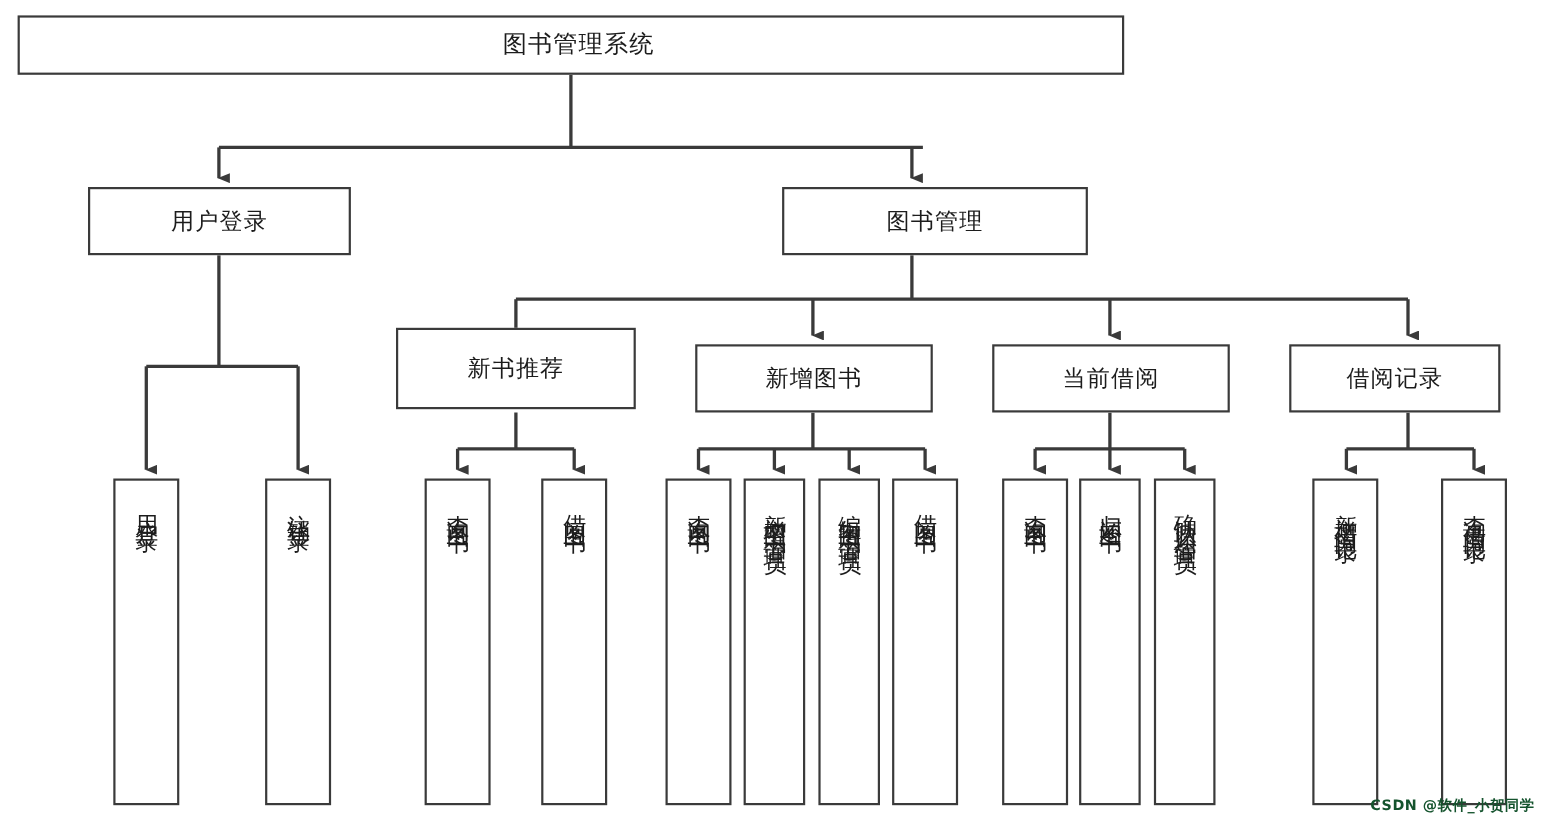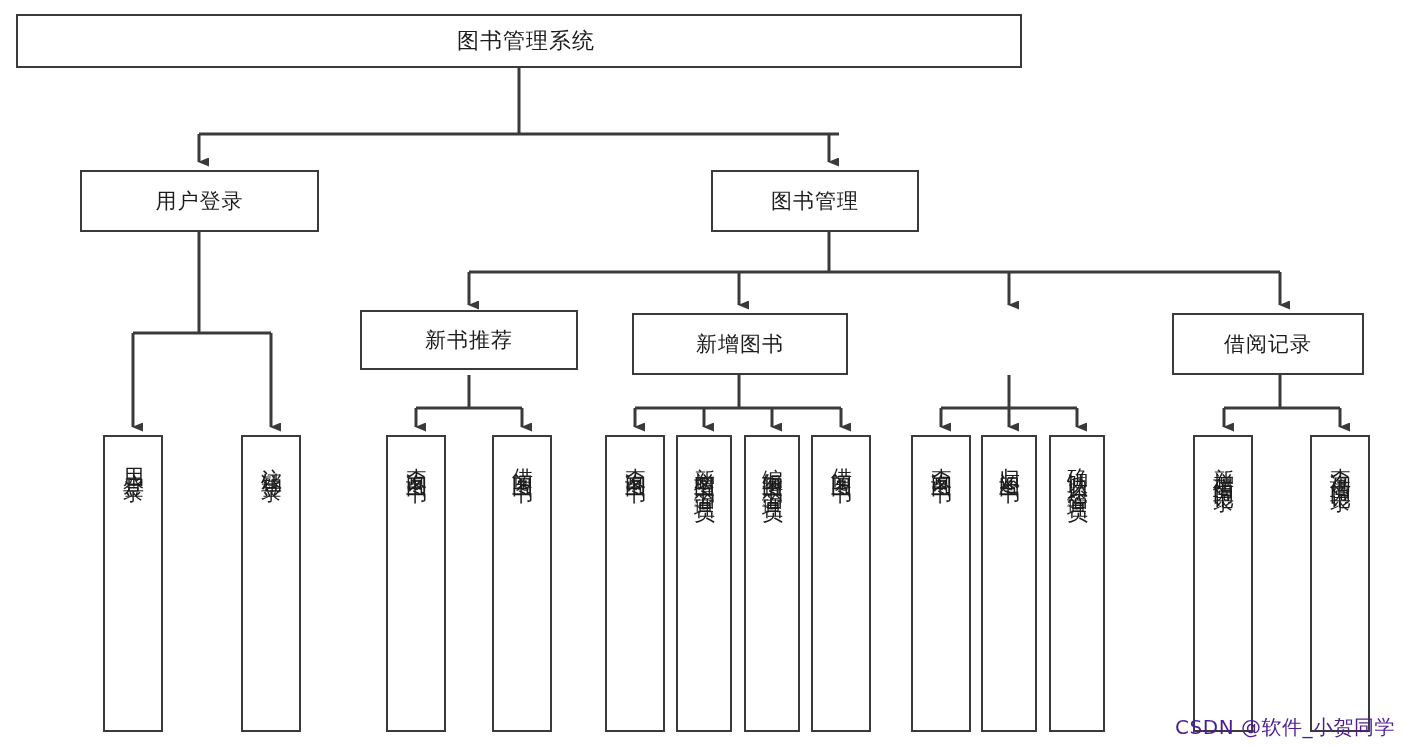--- a/index.html
+++ b/index.html
@@ -74,26 +74,27 @@
     letter-spacing: 5px;
     line-height: 1;
     white-space: nowrap;
   }
 
   
   #watermark {
     position: absolute;
     right: 10px;
     bottom: 6px;
-    font-size: 20px;
-    color: #4c1d95;
+    font-size: 13px;
+    color: #14532d;
     letter-spacing: 0.5px;
     user-select: none;
     pointer-events: none;
     white-space: nowrap;
+    font-weight: bold;
   }
 </style>
 </head>
 <body>
 
 <div id="diagram-canvas">
 
   <svg id="connector-layer" viewBox="0 0 1405 747" width="1405" height="747" xmlns="http://www.w3.org/2000/svg">
     <defs>
       <marker id="arrowhead" markerWidth="9" markerHeight="11" refX="4.5" refY="10" orient="auto" markerUnits="userSpaceOnUse">
@@ -146,32 +147,35 @@
   </svg>
 
   <div class="node horizontal root" style="left:16px; top:14px; width:1006px; height:54px;">
     <span class="node-label">图书管理系统</span>
   </div>
 
   <div class="node horizontal" style="left:80px; top:170px; width:239px; height:62px;">
     <span class="node-label">用户登录</span>
   </div>
 
-  <div class="node horizontal" style="left:711px; top:170px; width:208px; height:62px;">
+  <div class="node horizontal" style="left:711px; top:170px; width:278px; height:62px;">
     <span class="node-label">图书管理</span>
   </div>
 
-  <div class="node horizontal" style="left:360px; top:310px; width:218px; height:60px;">
+  <div class="node horizontal" style="left:360px; top:298px; width:218px; height:74px;">
     <span class="node-label">新书推荐</span>
   </div>
 
   <div class="node horizontal" style="left:632px; top:313px; width:216px; height:62px;">
     <span class="node-label">新增图书</span>
   </div>
 
+  <div class="node horizontal" style="left:902px; top:313px; width:216px; height:62px;">
+    <span class="node-label">当前借阅</span>
+  </div>
 
   <div class="node horizontal" style="left:1172px; top:313px; width:192px; height:62px;">
     <span class="node-label">借阅记录</span>
   </div>
 
   <div class="node vertical" style="left:103px; top:435px; width:60px; height:297px;">
     <span class="node-label">用户登录</span>
   </div>
 
   <div class="node vertical" style="left:241px; top:435px; width:60px; height:297px;">

